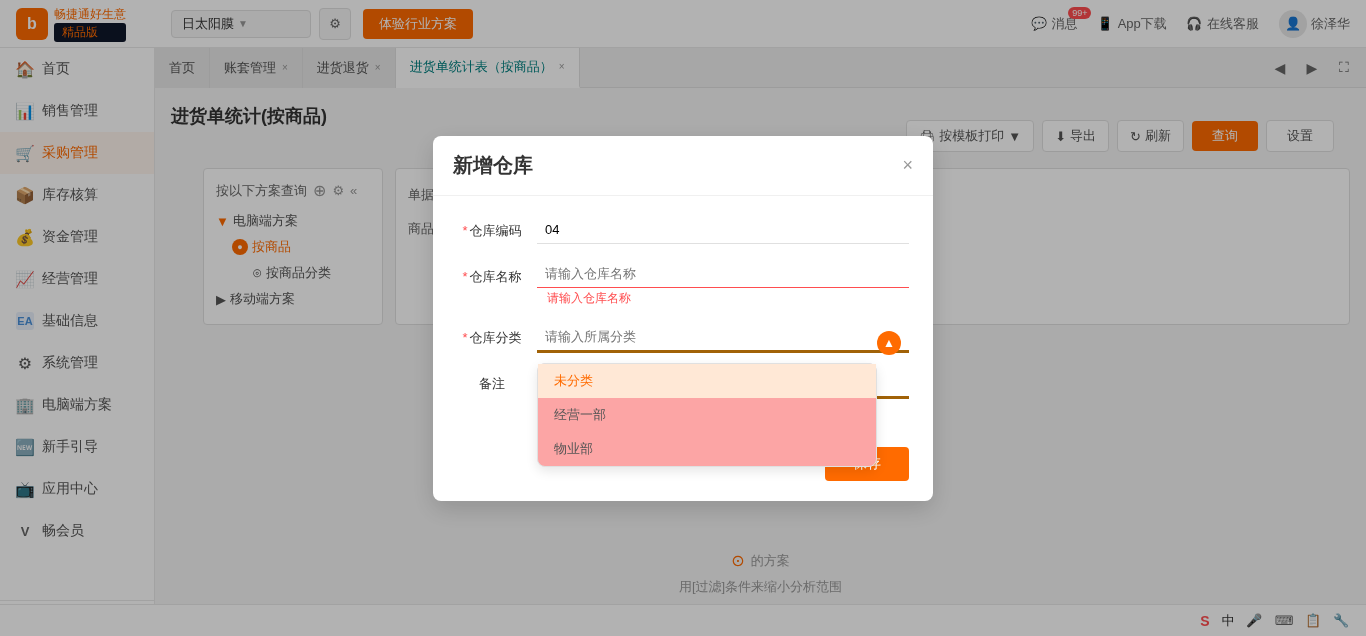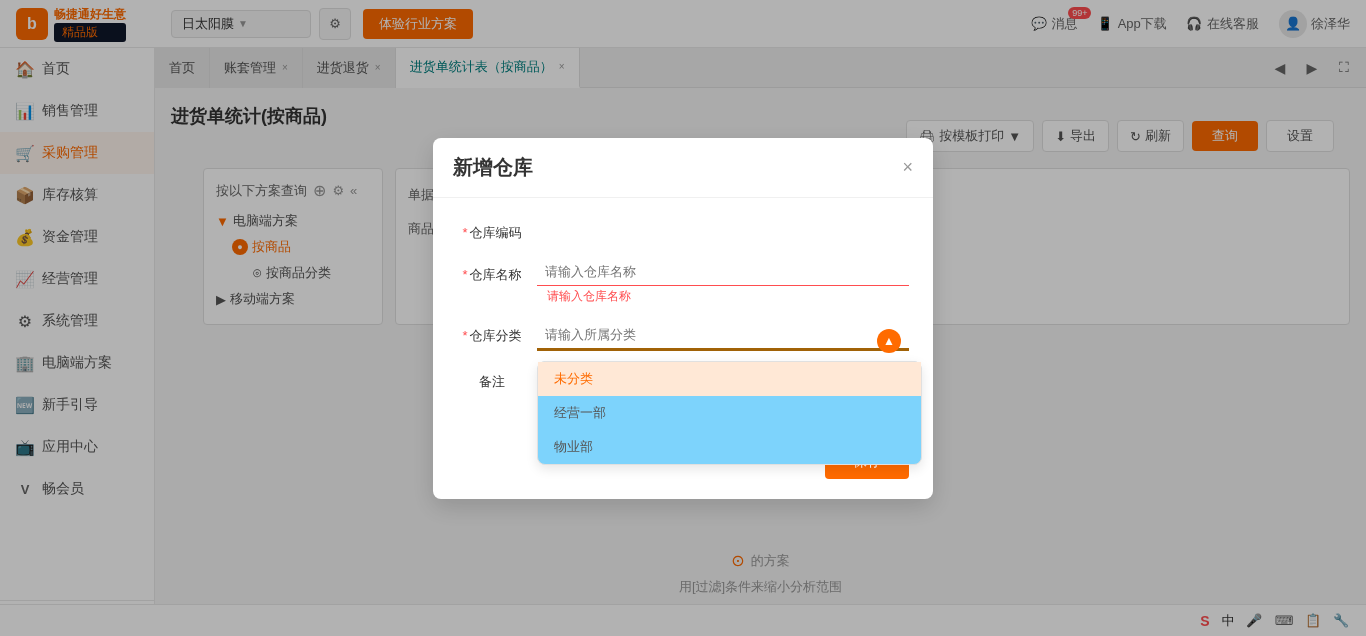--- a/index.html
+++ b/index.html
@@ -367,22 +367,22 @@
       align-items: center;
       justify-content: center;
       color: #fff;
       font-size: 12px;
       cursor: pointer;
     }
     .dropdown-list {
       position: absolute;
       left: 0;
       top: 40px;
-      width: 385px;
-      background: #7dd3fc;
+      width: 340px;
+      background: #fca5a5;
       border: 1px solid #e0e0e0;
       border-radius: 8px;
       box-shadow: 0 4px 12px rgba(0,0,0,0.1);
       z-index: 200;
     }
     .dropdown-item {
       padding: 8px 16px;
       font-size: 13px;
       cursor: pointer;
       color: #555;
@@ -427,21 +427,21 @@
       min-width: 140px;
     }
   </style>
 </head>
 <body>
 
 <div class="top-bar">
   <div class="logo-area">
     <div class="logo-icon">b</div>
     <div>
-      <div style="font-size:12px;font-weight:bold;color:#ff6b00;">畅捷通好生意</div>
+      <div style="font-size:12px;font-weight:normal;color:#ff6b00;">畅捷通好生意</div>
       <div class="logo-badge">精品版</div>
     </div>
   </div>
 
   <div class="store-selector">
     <span>日太阳膜</span>
     <span class="arrow">▼</span>
   </div>
 
   <div class="gear-btn">⚙</div>
@@ -486,20 +486,24 @@
     <span class="sidebar-icon">📦</span>
     <span>库存核算</span>
   </div>
   <div class="sidebar-item">
     <span class="sidebar-icon">💰</span>
     <span>资金管理</span>
   </div>
   <div class="sidebar-item">
     <span class="sidebar-icon">📈</span>
     <span>经营管理</span>
+  </div>
+  <div class="sidebar-item">
+    <span class="sidebar-icon" style="font-size:11px;font-weight:bold;color:#4a90d9;background:#e8f0fb;border-radius:3px;padding:2px 3px;">EA</span>
+    <span>基础信息</span>
   </div>
   <div class="sidebar-item">
     <span class="sidebar-icon">⚙</span>
     <span>系统管理</span>
   </div>
   <div class="sidebar-item">
     <span class="sidebar-icon">🏢</span>
     <span>电脑端方案</span>
   </div>
   <div class="sidebar-item">
@@ -628,20 +632,21 @@
     <div class="dialog-header">
       <span class="dialog-title">新增仓库</span>
       <span class="dialog-close">×</span>
     </div>
     <div class="dialog-body">
 
       <div class="form-row">
         <div class="form-label">
           <span class="required-star">*</span><span>仓库编码</span>
         </div>
+        <input class="form-control" type="text" value="04" style="border-bottom: 1px solid rgb(224, 224, 224);">
       </div>
 
       <div class="form-row" style="flex-direction:column;">
         <div style="display:flex;align-items:center;width:100%;">
           <div class="form-label">
             <span class="required-star">*</span><span>仓库名称</span>
           </div>
           <input class="form-control error-border" type="text" style="border-bottom: 1px solid rgb(255, 77, 79);" placeholder="请输入仓库名称">
         </div>
         <div style="margin-left:90px;color:#ff4d4f;font-size:12px;margin-top:2px;">请输入仓库名称</div>

